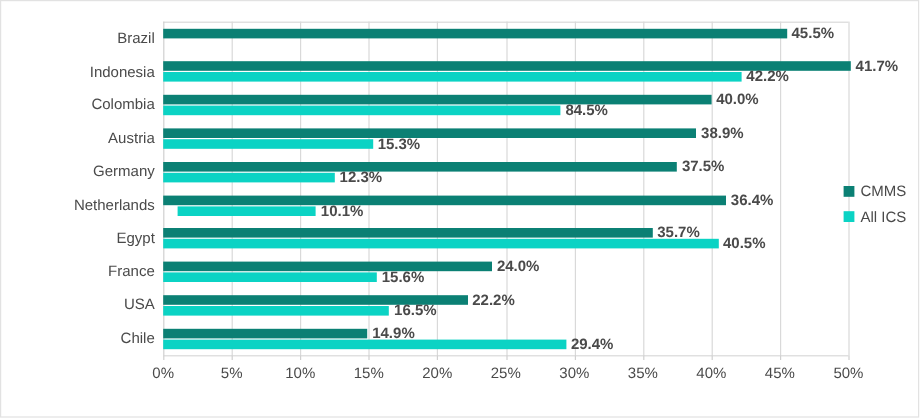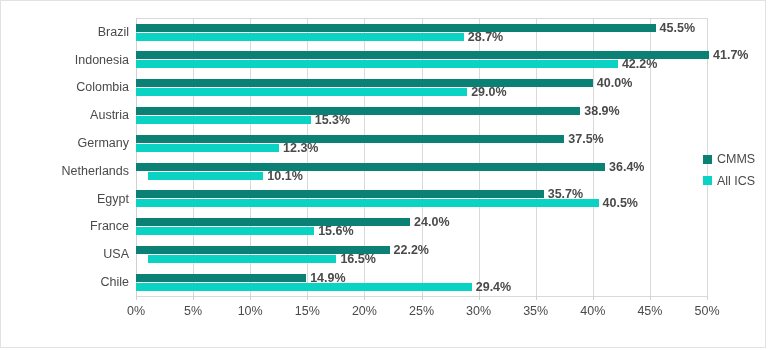--- a/index.html
+++ b/index.html
@@ -168,45 +168,41 @@
         <div class="gridline" style="left: 513.9px;"></div>
         <div class="gridline" style="left: 571px;"></div>
       </div>
     <div id="rows">
         <div class="row" style="top: 0px; height: 27.8px;">
           <div class="cat-label">Brazil</div>
           <div class="bar-wrap series-0" style="width: 519.61px;">
             <div class="bar c0" style="background: rgb(11, 128, 116);"></div>
             <div class="val-label">45.5%</div>
           </div>
-          <div class="bar-wrap series-1" style="width: 327.754px;">
-            <div class="bar c1" style="background: rgb(11, 211, 196);"></div>
-            <div class="val-label">28.7%</div>
-          </div>
         </div>
         <div class="row" style="top: 27.8px; height: 27.8px;">
           <div class="cat-label">Indonesia</div>
           <div class="bar-wrap series-0" style="width: 573px;">
             <div class="bar c0" style="background: rgb(11, 128, 116);"></div>
             <div class="val-label">41.7%</div>
           </div>
           <div class="bar-wrap series-1" style="width: 481.924px;">
             <div class="bar c1" style="background: rgb(11, 211, 196);"></div>
             <div class="val-label">42.2%</div>
           </div>
         </div>
         <div class="row" style="top: 55.6px; height: 27.8px;">
           <div class="cat-label">Colombia</div>
           <div class="bar-wrap series-0" style="width: 456.8px;">
             <div class="bar c0" style="background: rgb(11, 128, 116);"></div>
             <div class="val-label">40.0%</div>
           </div>
           <div class="bar-wrap series-1" style="width: 331.18px;">
             <div class="bar c1" style="background: rgb(11, 211, 196);"></div>
-            <div class="val-label">29.0%</div>
+            <div class="val-label">84.5%</div>
           </div>
         </div>
         <div class="row" style="top: 83.4px; height: 27.8px;">
           <div class="cat-label">Austria</div>
           <div class="bar-wrap series-0" style="width: 444.238px;">
             <div class="bar c0" style="background: rgb(11, 128, 116);"></div>
             <div class="val-label">38.9%</div>
           </div>
           <div class="bar-wrap series-1" style="width: 174.726px;">
             <div class="bar c1" style="background: rgb(11, 211, 196);"></div>
@@ -256,21 +252,21 @@
             <div class="bar c1" style="background: rgb(11, 211, 196);"></div>
             <div class="val-label">15.6%</div>
           </div>
         </div>
         <div class="row" style="top: 222.4px; height: 27.8px;">
           <div class="cat-label">USA</div>
           <div class="bar-wrap series-0" style="width: 253.524px;">
             <div class="bar c0" style="background: rgb(11, 128, 116);"></div>
             <div class="val-label">22.2%</div>
           </div>
-          <div class="bar-wrap series-1" style="width: 188.43px; margin-left: 12px;">
+          <div class="bar-wrap series-1" style="width: 188.43px;">
             <div class="bar c1" style="background: rgb(11, 211, 196);"></div>
             <div class="val-label">16.5%</div>
           </div>
         </div>
         <div class="row" style="top: 250.2px; height: 27.8px;">
           <div class="cat-label">Chile</div>
           <div class="bar-wrap series-0" style="width: 170.158px;">
             <div class="bar c0" style="background: rgb(11, 128, 116);"></div>
             <div class="val-label">14.9%</div>
           </div>

